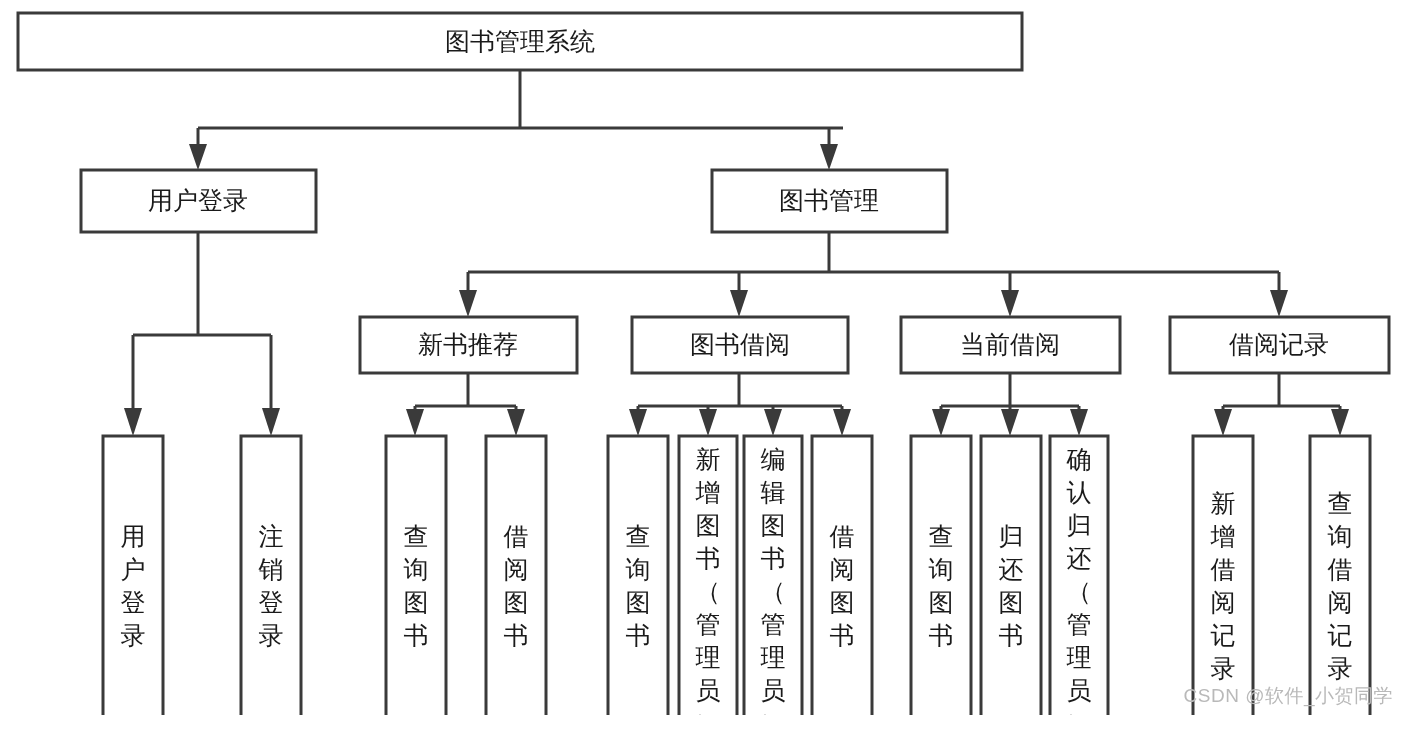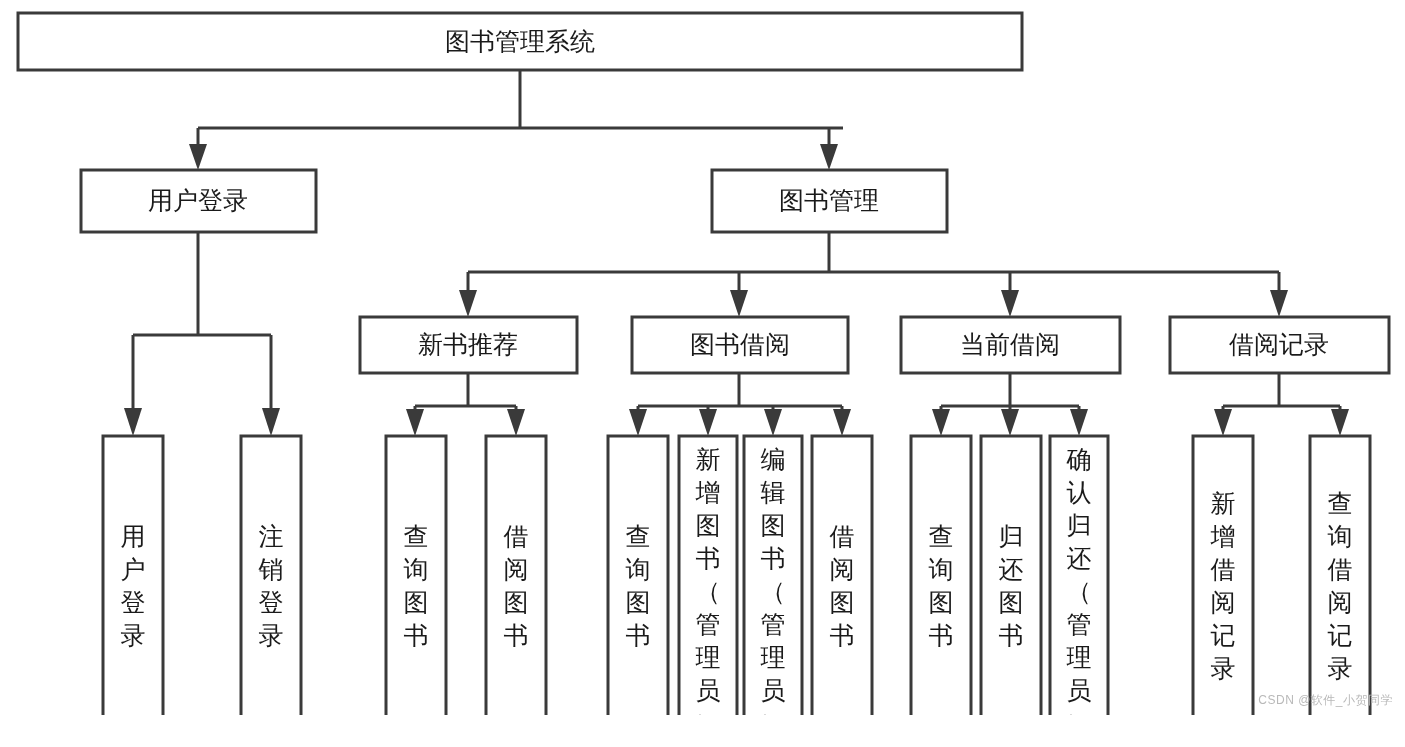--- a/index.html
+++ b/index.html
@@ -54,21 +54,21 @@
     fill: #1a1a1a;
     font-family: "Liberation Sans", "DejaVu Sans", sans-serif;
     font-size: 25px;
     text-anchor: middle;
   }
   .watermark-text {
     position: absolute;
     right: 12px;
     bottom: 6px;
     font-family: "Liberation Sans", "DejaVu Sans", sans-serif;
-    font-size: 12px;
+    font-size: 19px;
     color: #b9b9b9;
     letter-spacing: 0.5px;
     white-space: nowrap;
     pointer-events: none;
     margin-left: 45px;
   }
 </style>
 </head>
 <body>
 

